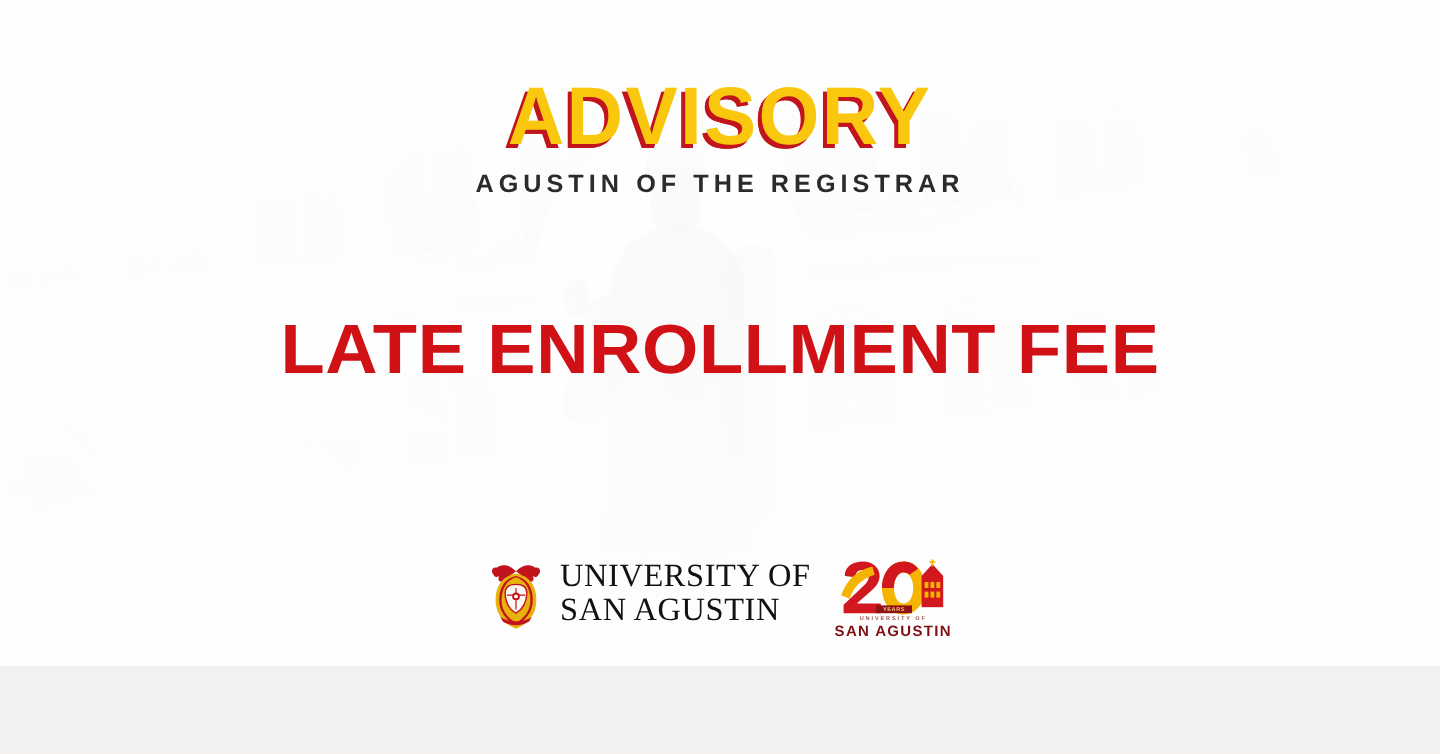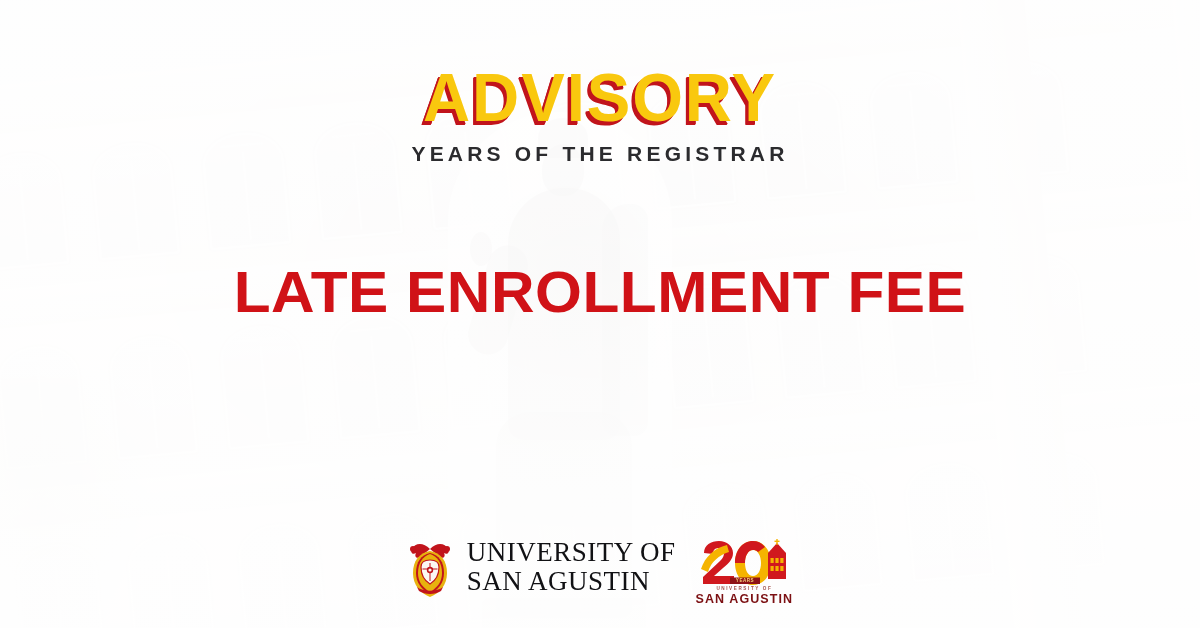--- a/index.html
+++ b/index.html
@@ -5,21 +5,21 @@
   * { margin:0; padding:0; box-sizing:border-box; }
   html, body {
     width:1200px; height:628px;
     font-family:"Liberation Sans", sans-serif;
     overflow:hidden;
     background:#f3f1ef;
   }
 
   #poster {
     position:relative;
-    width:1200px; height:628px;
+    width:1200px; height:555px;
     overflow:hidden;
     background:#f2f0ee;
   }
 
   
   .bg-layer { position:absolute; inset:0; overflow:hidden; }
 
   .sky {
     position:absolute; left:-10%; top:-10%; width:120%; height:60%;
     background:linear-gradient(160deg,#eceef3 0%, #eef0f4 35%, #f4f2f0 70%, #f6f3f1 100%);
@@ -286,21 +286,21 @@
       <div class="fig base"></div>
     </div>
 
     <div class="wash"></div>
   </div>
 
   <div class="content">
 
     <div class="title-advisory">ADVISORY</div>
 
-    <div class="subtitle-registrar">YEARS OF THE REGISTRAR</div>
+    <div class="subtitle-registrar">AGUSTIN OF THE REGISTRAR</div>
 
     <div class="headline">LATE ENROLLMENT FEE</div>
 
     <div class="logo-lockup">
 
       <svg class="crest" viewBox="0 0 46 60">
 
         <path d="M23 10 C16 3 8 4 5 10 C3 14 6 16 9 14 C7 18 10 20 13 18 Z" fill="#C1141C"></path>
         <path d="M23 10 C30 3 38 4 41 10 C43 14 40 16 37 14 C39 18 36 20 33 18 Z" fill="#C1141C"></path>
         <circle cx="6" cy="10" r="3" fill="#C1141C"></circle>

